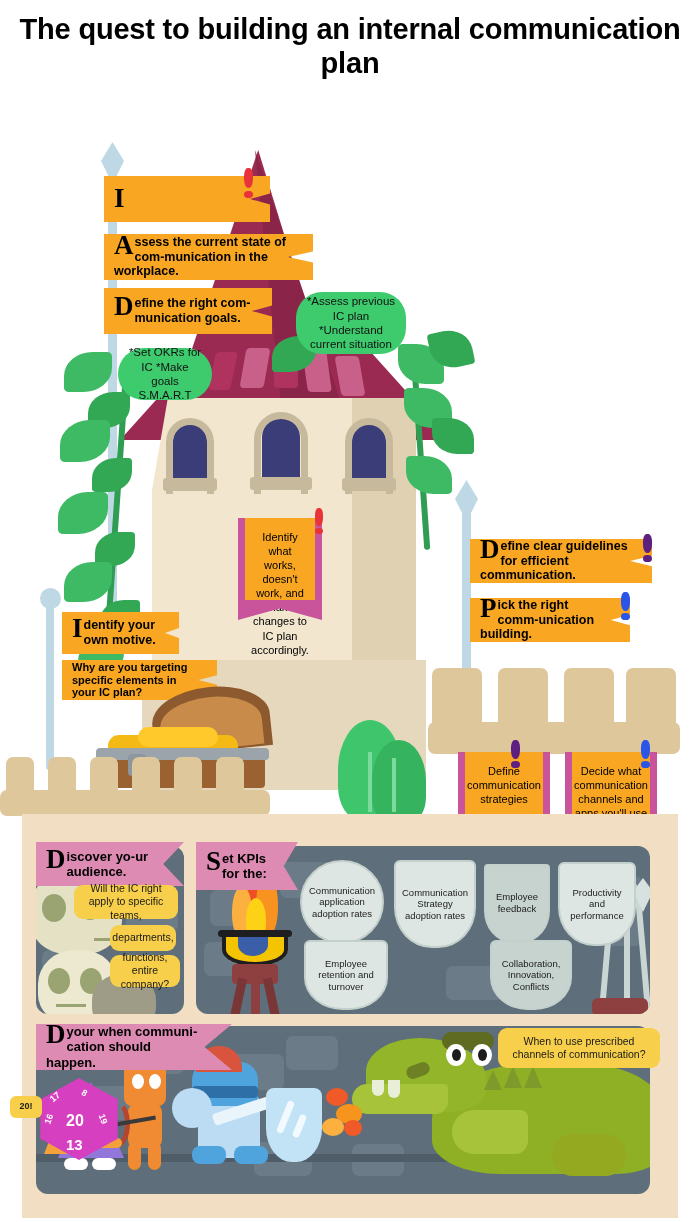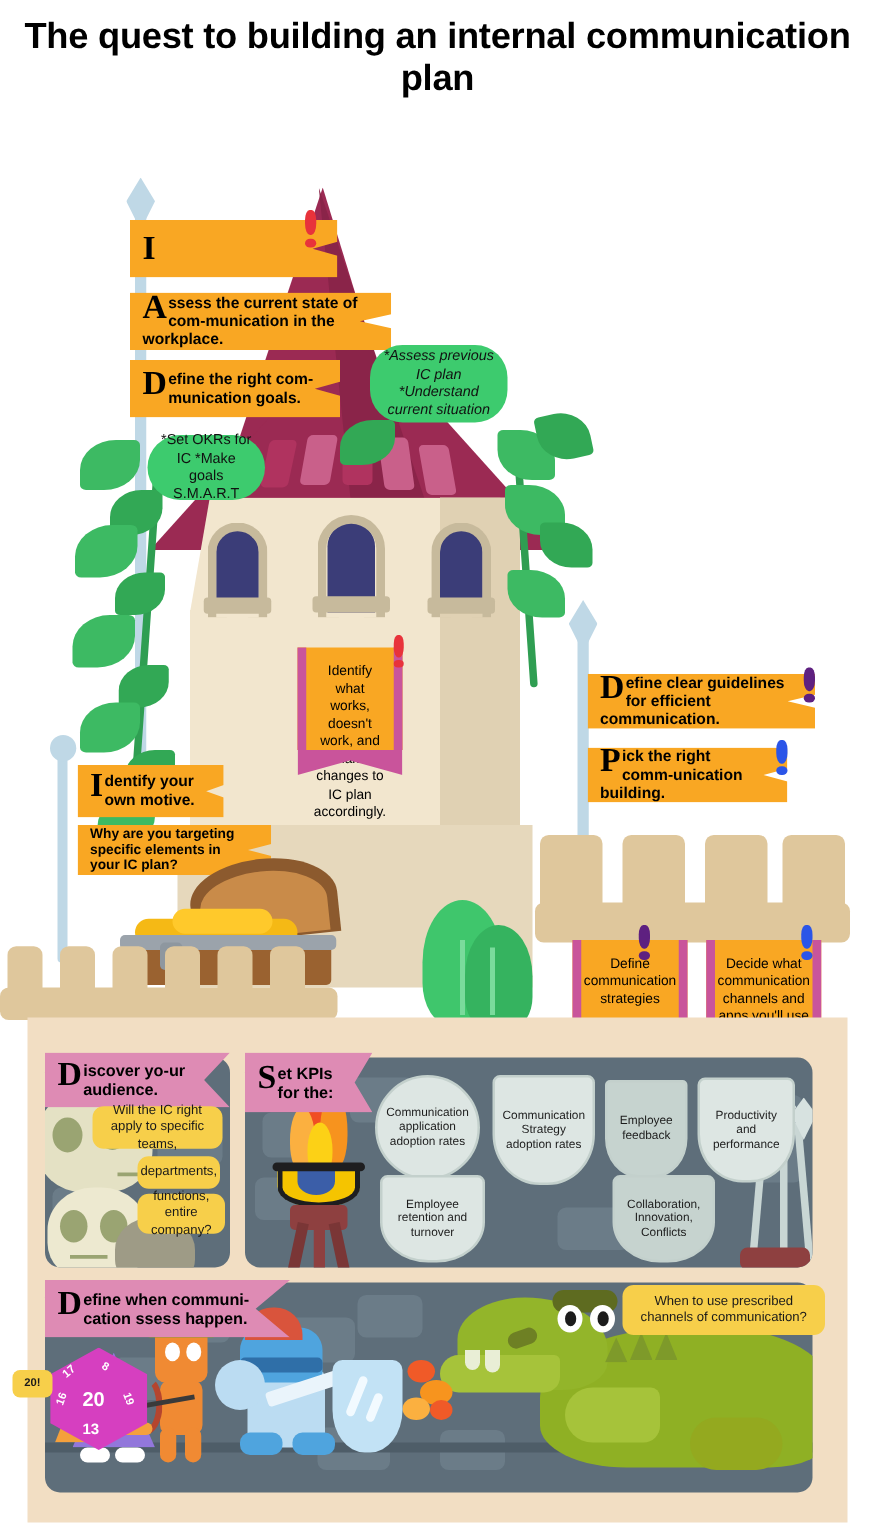--- a/index.html
+++ b/index.html
@@ -197,21 +197,21 @@
   </div>
 
   <div class="flag notch" style="left:104px;top:234px;width:209px;height:46px;">
     <span><span class="dropcap">A</span><span>ssess the current state of com-munication in the workplace.</span></span>
   </div>
 
   <div class="flag notch" style="left:104px;top:288px;width:168px;height:46px;">
     <span><span class="dropcap">D</span><span>efine the right com-munication goals.</span></span>
   </div>
 
-  <div class="blob-green" style="left:296px;top:276px;width:110px;height:62px;font-style:italic;">
+  <div class="blob-green" style="left:296px;top:292px;width:110px;height:62px;">
     <span>*Assess previous IC plan *Understand current situation</span>
   </div>
 
   <div class="blob-green" style="left:118px;top:348px;width:94px;height:52px;">
     <span>*Set OKRs for IC *Make goals S.M.A.R.T</span>
   </div>
 
   <div class="banner" style="left:238px;top:518px;width:84px;height:82px;">
     <span class="banner-inner" style="position:static;">Identify what works, doesn't work, and make changes to IC plan accordingly.</span>
   </div>
@@ -438,27 +438,27 @@
     <div class="abs" style="left:28px;top:132px;width:24px;height:12px;background:#fff;border-radius:6px;"></div>
     <div class="abs" style="left:56px;top:132px;width:24px;height:12px;background:#fff;border-radius:6px;"></div>
   </div>
 
   <div class="d20" style="left:36px;top:1078px;width:86px;height:82px;">
     <span style="left:14px;top:14px;transform:rotate(-40deg);">17</span>
     <span style="left:46px;top:10px;transform:rotate(30deg);">8</span>
     <span style="left:8px;top:36px;transform:rotate(-70deg);">16</span>
     <span style="left:30px;top:34px;font-size:16px;">20</span>
     <span style="left:62px;top:36px;transform:rotate(70deg);">19</span>
-    <span style="left:30px;top:58px;font-size:12px;">13</span>
+    <span style="left:30px;top:58px;font-size:15px;">13</span>
   </div>
   <div class="bubble-yellow" style="left:10px;top:1096px;width:32px;height:22px;font-size:9px;font-weight:bold;border-radius:6px;">
     <span>20!</span>
   </div>
 
   <div class="ribbon-pink" style="left:36px;top:1024px;width:196px;height:46px;">
-    <span><span class="dropcap">D</span><span>efine when communi-cation ssess happen.</span></span>
+    <span><span class="dropcap">D</span><span>your when communi-cation should happen.</span></span>
   </div>
 
   <div class="bubble-yellow" style="left:498px;top:1028px;width:162px;height:40px;">
     <span>When to use prescribed channels of communication?</span>
   </div>
 
 </div>
 
 </body></html>

